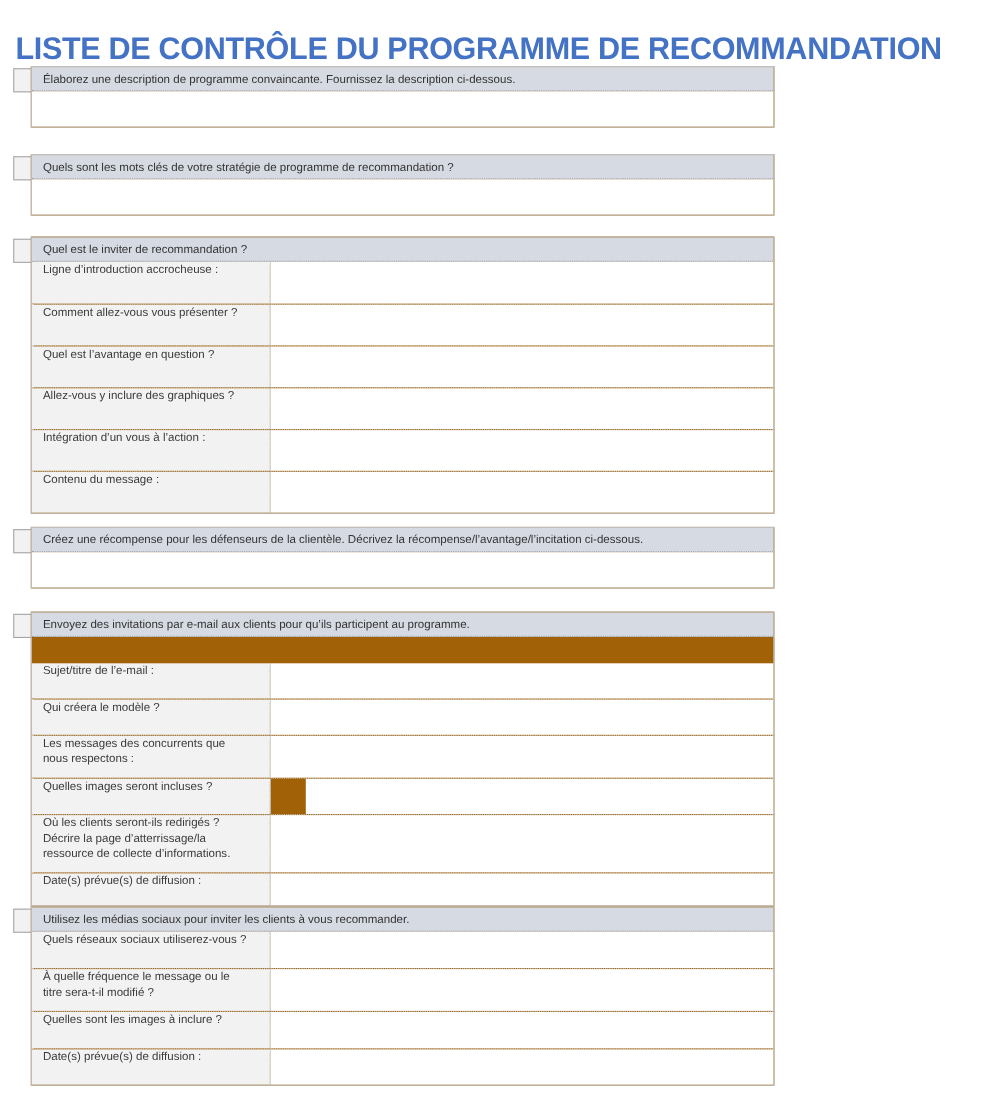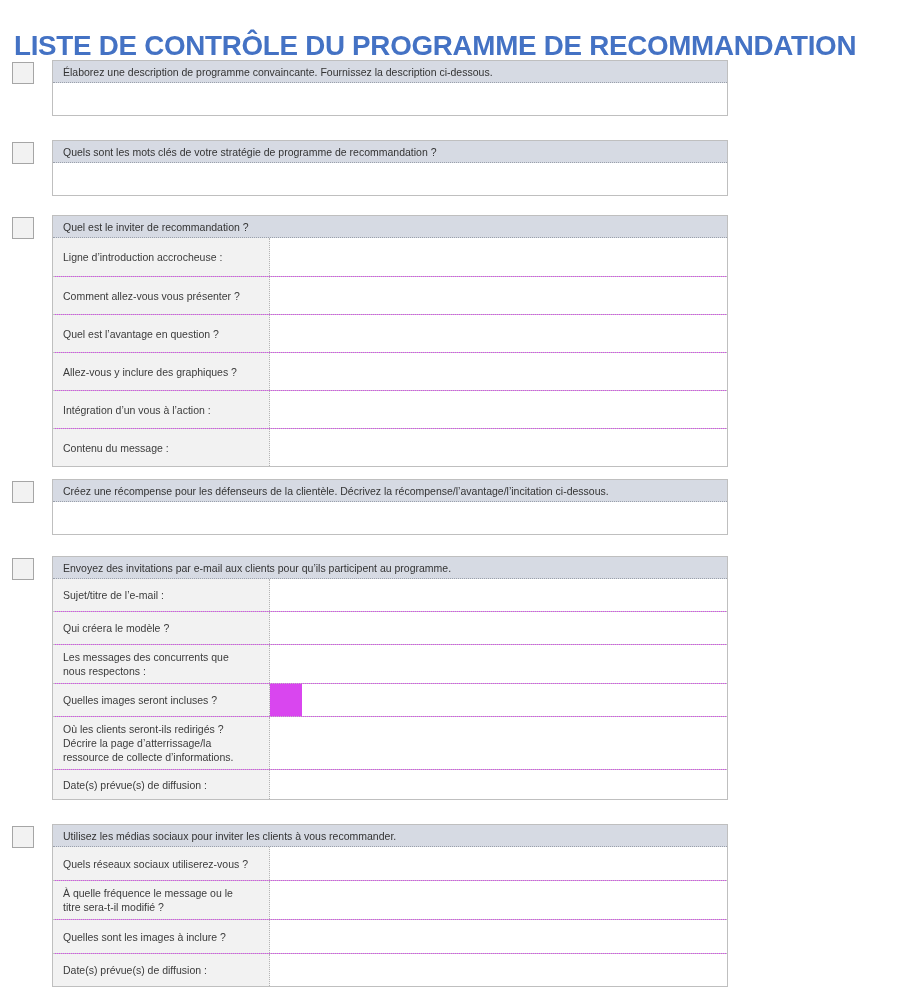--- a/index.html
+++ b/index.html
@@ -43,25 +43,25 @@
     left: 12px;
     top: 2px;
     width: 22px;
     height: 22px;
     background: #f2f2f2;
     border: 1px solid #a6a6a6;
     box-sizing: border-box;
   }
   .tbl {
     position: absolute;
-    left: 52px;
+    left: 28px;
     width: 676px;
     border: 1px solid #bfbfbf;
     box-sizing: border-box;
-    background: #d946ef;
+    background: #a16207;
   }
 
   
   .banner {
     background: #d6dae3;
     border-bottom: 1px dotted #9aa0ab;
     box-sizing: border-box;
     height: 22px;
     line-height: 22px;
     padding: 0 0 0 10px;
@@ -88,21 +88,20 @@
     width: 217px;
     flex: 0 0 217px;
     box-sizing: border-box;
     background: #f2f2f2;
     border-right: 1px dotted #b4b4b4;
     padding: 0 8px 0 10px;
     font-size: 10.5px;
     color: #3b3b3b;
     display: flex;
     flex-direction: column;
-    justify-content: center;
   }
   .row .label span { display: block; line-height: 14px; }
   .row .answer {
     flex: 1 1 auto;
     background: #ffffff;
   }
 </style>
 </head>
 <body>
 
@@ -172,21 +171,21 @@
   <div class="tbl">
     <div class="banner">Créez une récompense pour les défenseurs de la clientèle. Décrivez la récompense/l’avantage/l’incitation ci-dessous.</div>
     <div class="blank-area"></div>
   </div>
 </div>
 
 <div class="section" style="top:556px;">
   <div class="checkbox"></div>
   <div class="tbl">
     <div class="banner">Envoyez des invitations par e-mail aux clients pour qu’ils participent au programme.</div>
-    <div class="row" style="height:33px;">
+    <div class="row" style="height:33px;margin-top:24px;">
       <div class="label">
           <span>Sujet/titre de l’e-mail :</span>
         </div>
       <div class="answer"></div>
     </div>
     <div class="row" style="height:33px;">
       <div class="label">
           <span>Qui créera le modèle ?</span>
         </div>
       <div class="answer"></div>

